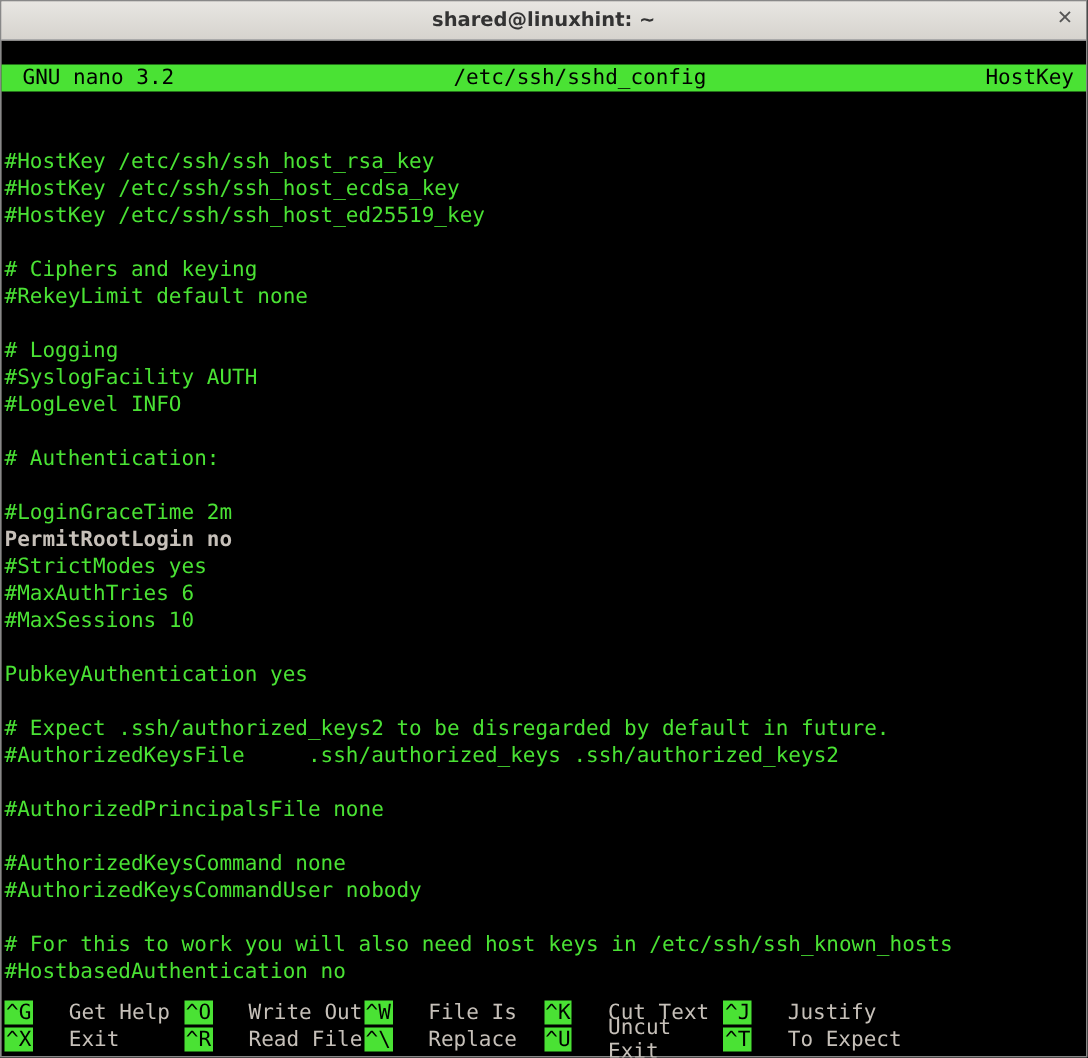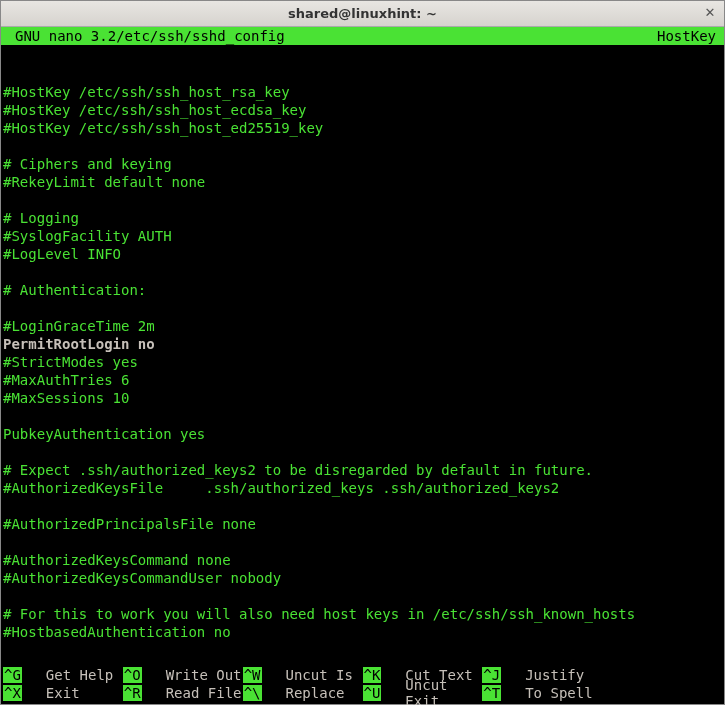--- a/index.html
+++ b/index.html
@@ -57,27 +57,29 @@
       padding: 0;
     }
     .nano-header {
       background: #4ae234;
       color: #000;
       height: 18px;
       line-height: 18px;
       display: flex;
       padding: 0 2px;
       font-weight: normal;
+      margin-top: 16px;
     }
     .nano-header .left {
       flex: 0 0 auto;
       padding-left: 12px;
     }
     .nano-header .center {
       flex: 1;
+      text-align: center;
     }
     .nano-header .right {
       flex: 0 0 auto;
       padding-right: 6px;
     }
     .editor-content {
       flex: 1;
       padding: 2px 0 0 2px;
       color: #4ae234;
       line-height: 18px;
@@ -131,21 +133,21 @@
         <div class="shortcut">
           <span class="key">^G</span>
           <span class="desc">Get Help</span>
         </div>
         <div class="shortcut">
           <span class="key">^O</span>
           <span class="desc">Write Out</span>
         </div>
         <div class="shortcut">
           <span class="key">^W</span>
-          <span class="desc">Uncut Is</span>
+          <span class="desc">File Is</span>
         </div>
         <div class="shortcut">
           <span class="key">^K</span>
           <span class="desc">Cut Text</span>
         </div>
         <div class="shortcut">
           <span class="key">^J</span>
           <span class="desc">Justify</span>
         </div>
         <div class="shortcut"></div>
@@ -160,18 +162,18 @@
         <div class="shortcut">
           <span class="key">^\</span>
           <span class="desc">Replace</span>
         </div>
         <div class="shortcut">
           <span class="key">^U</span>
           <span class="desc">Uncut Exit</span>
         </div>
         <div class="shortcut">
           <span class="key">^T</span>
-          <span class="desc">To Spell</span>
+          <span class="desc">To Expect</span>
         </div>
         <div class="shortcut"></div>
       </div>
   </div>
 </div>
 
 </body></html>

